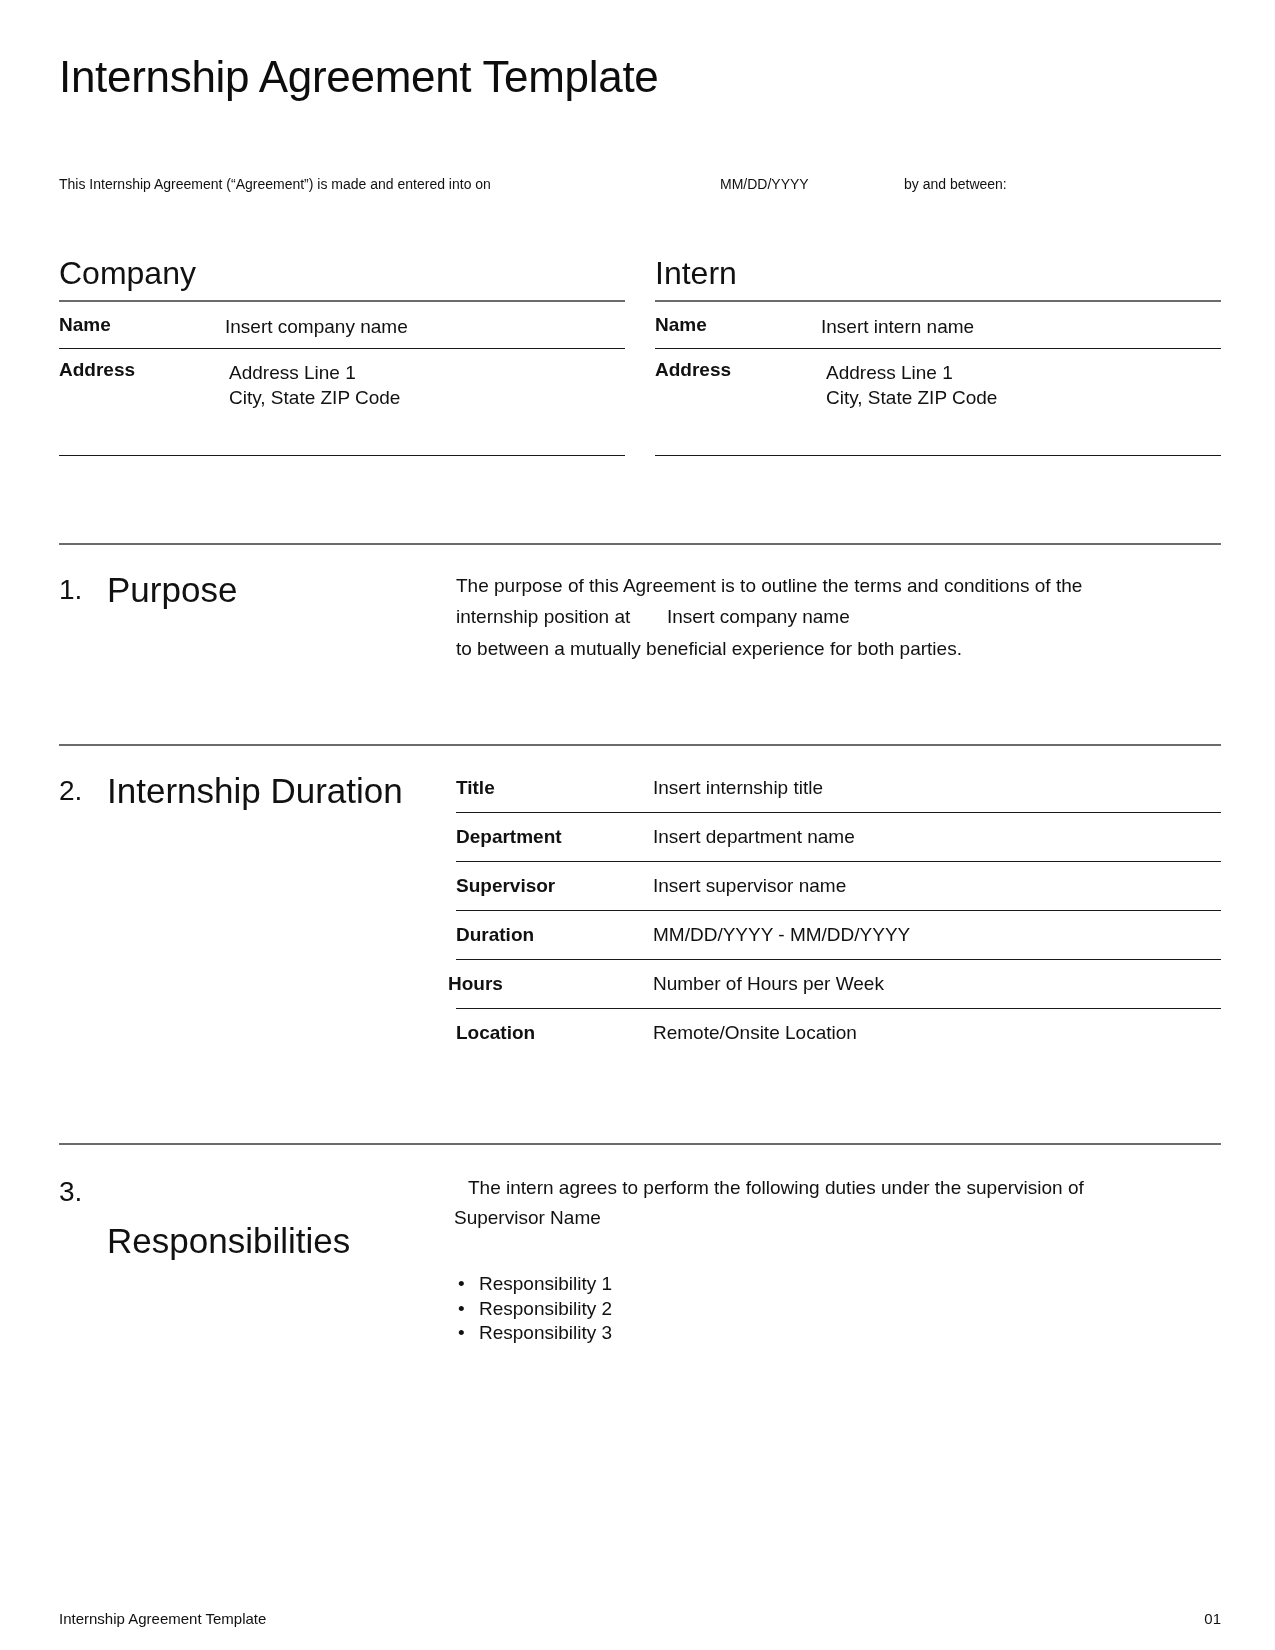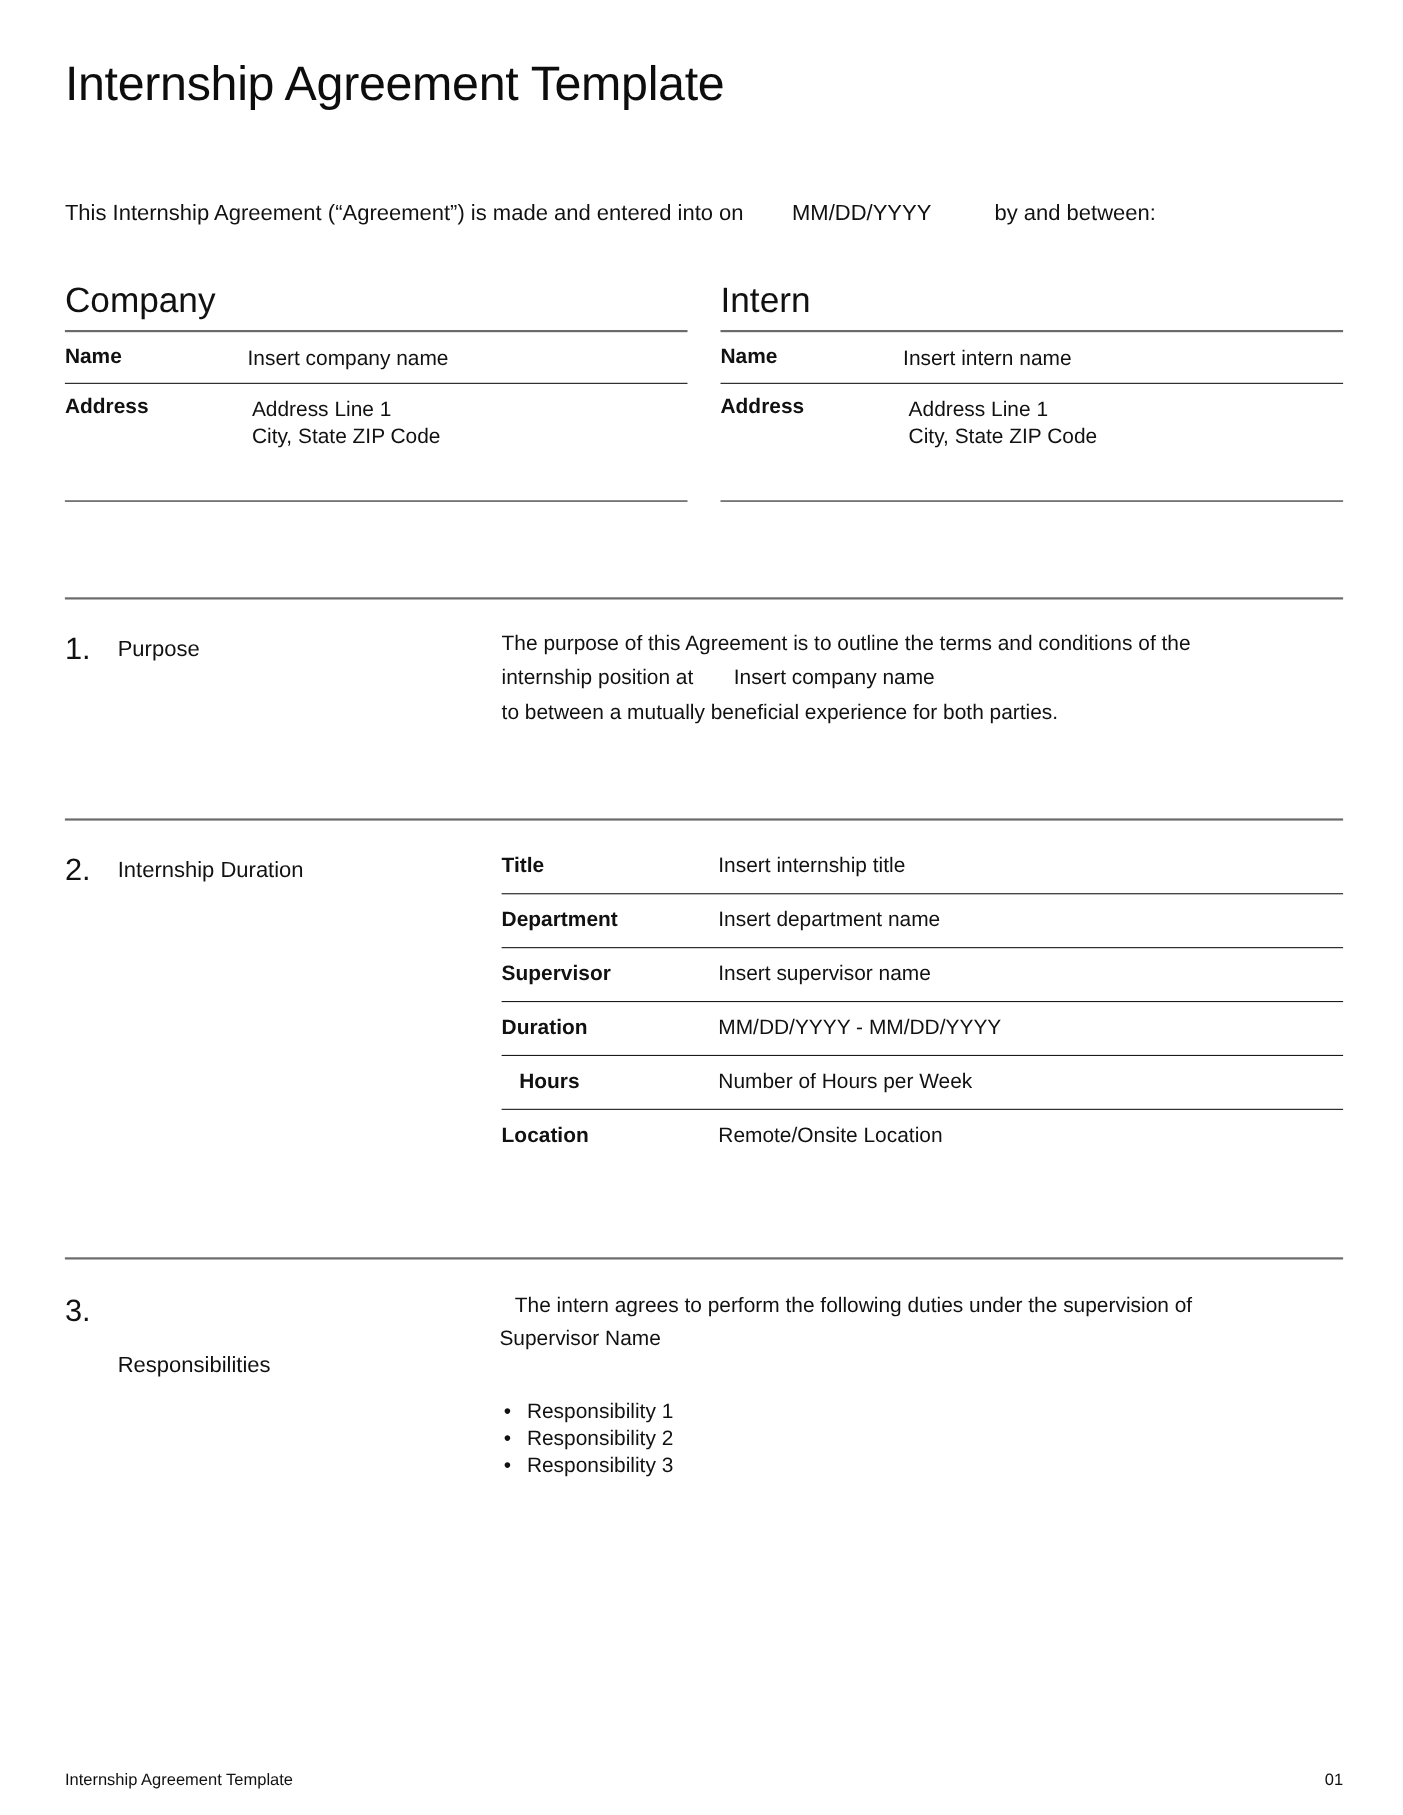--- a/index.html
+++ b/index.html
@@ -2,28 +2,28 @@
 <html><head>
 <meta charset="utf-8">
 <style>
   html, body { margin: 0; padding: 0; background: #ffffff; }
   body {
     width: 1275px; height: 1650px; position: relative; overflow: hidden;
     font-family: "Liberation Sans", sans-serif; color: #111111;
   }
   .abs { position: absolute; white-space: nowrap; }
   .title { left: 59px; top: 52px; font-size: 44px; line-height: 50px; font-weight: 400; letter-spacing: -0.3px; color:#0d0d0d; }
-  .intro { top: 182px; font-size: 20px; line-height: 24px; }
+  .intro { top: 172px; font-size: 14px; line-height: 24px; }
   .party-heading { top: 256px; font-size: 32px; line-height: 34px; }
   .rule-gray { position: absolute; height: 2px; background: #6b6b6b; }
   .rule-black { position: absolute; height: 1px; background: #1a1a1a; }
   .field-label { font-size: 19px; line-height: 24px; font-weight: 700; }
   .field-value { font-size: 19px; line-height: 25px; }
   .sec-num { font-size: 28px; line-height: 34px; }
-  .sec-title { font-size: 20px; line-height: 34px; }
+  .sec-title { font-size: 35px; line-height: 34px; }
   .body-text { font-size: 19px; line-height: 24px; }
   .tbl-label { font-size: 19px; line-height: 24px; font-weight: 700; }
   .tbl-value { font-size: 19px; line-height: 24px; }
   .bullet-list { left: 458px; top: 1272px; margin: 0; padding: 0; list-style: none; }
   .bullet-list li { font-size: 19px; line-height: 24.5px; position: relative; padding-left: 21px; }
   .bullet-list li .dot { position: absolute; left: 0; top: 0; }
   .footer { top: 1609px; font-size: 15px; line-height: 20px; color: #111; }
 </style>
 </head>
 <body>
@@ -88,21 +88,21 @@
       <div class="abs tbl-label" style="left:456px; top:874px;">Supervisor</div>
       <div class="abs tbl-value" style="left:653px; top:874px;">Insert supervisor name</div>
     </div>
     <div class="rule-black" style="left:456px; top:910px; width:765px;"></div>
     <div>
       <div class="abs tbl-label" style="left:456px; top:923px;">Duration</div>
       <div class="abs tbl-value" style="left:653px; top:923px;">MM/DD/YYYY - MM/DD/YYYY</div>
     </div>
     <div class="rule-black" style="left:456px; top:959px; width:765px;"></div>
     <div>
-      <div class="abs tbl-label" style="left:472px; top:972px;">Hours</div>
+      <div class="abs tbl-label" style="left:448px; top:972px;">Hours</div>
       <div class="abs tbl-value" style="left:653px; top:972px;">Number of Hours per Week</div>
     </div>
     <div class="rule-black" style="left:456px; top:1008px; width:765px;"></div>
     <div>
       <div class="abs tbl-label" style="left:456px; top:1021px;">Location</div>
       <div class="abs tbl-value" style="left:653px; top:1021px;">Remote/Onsite Location</div>
     </div>
   </div>
 </div>
 

